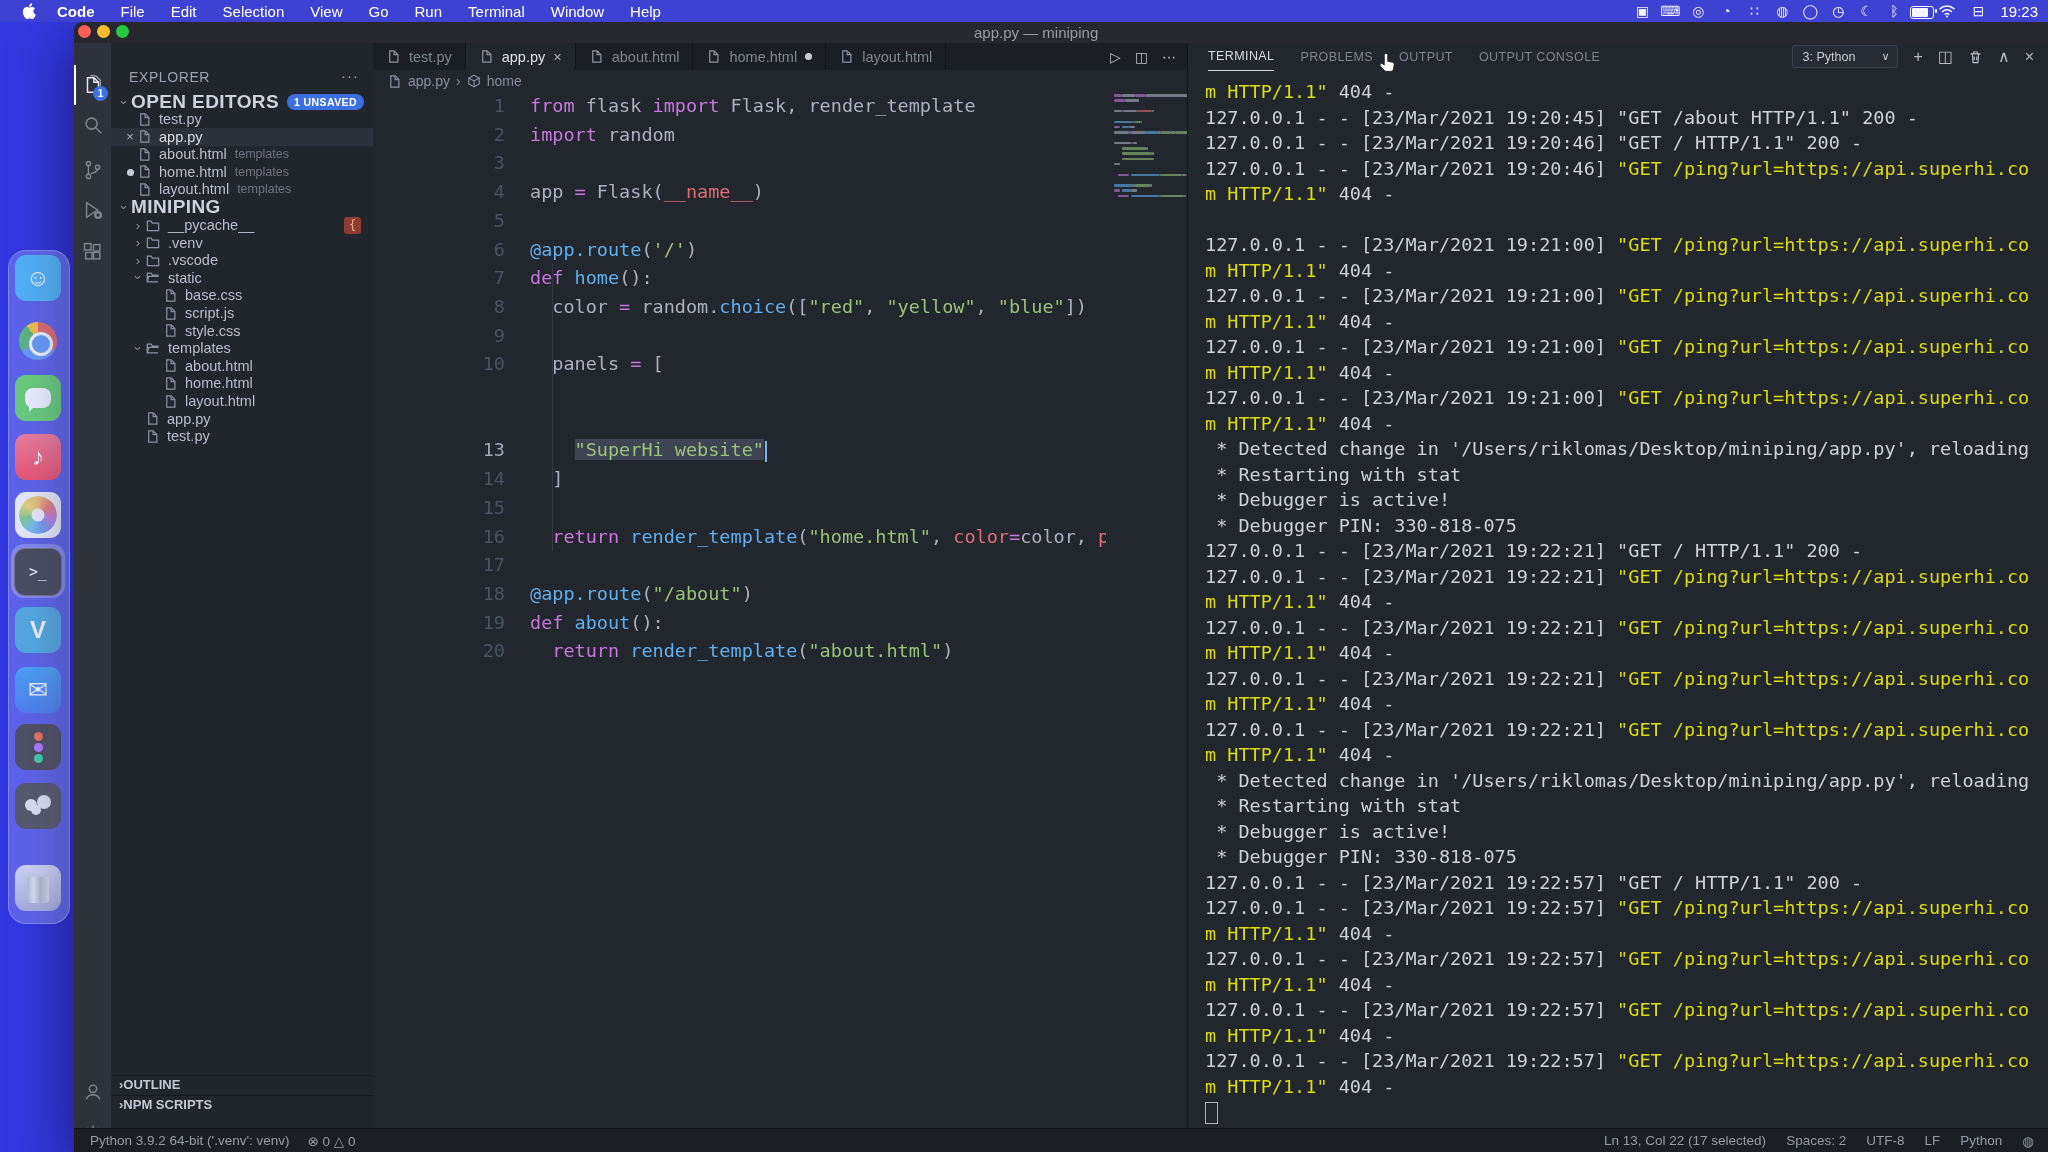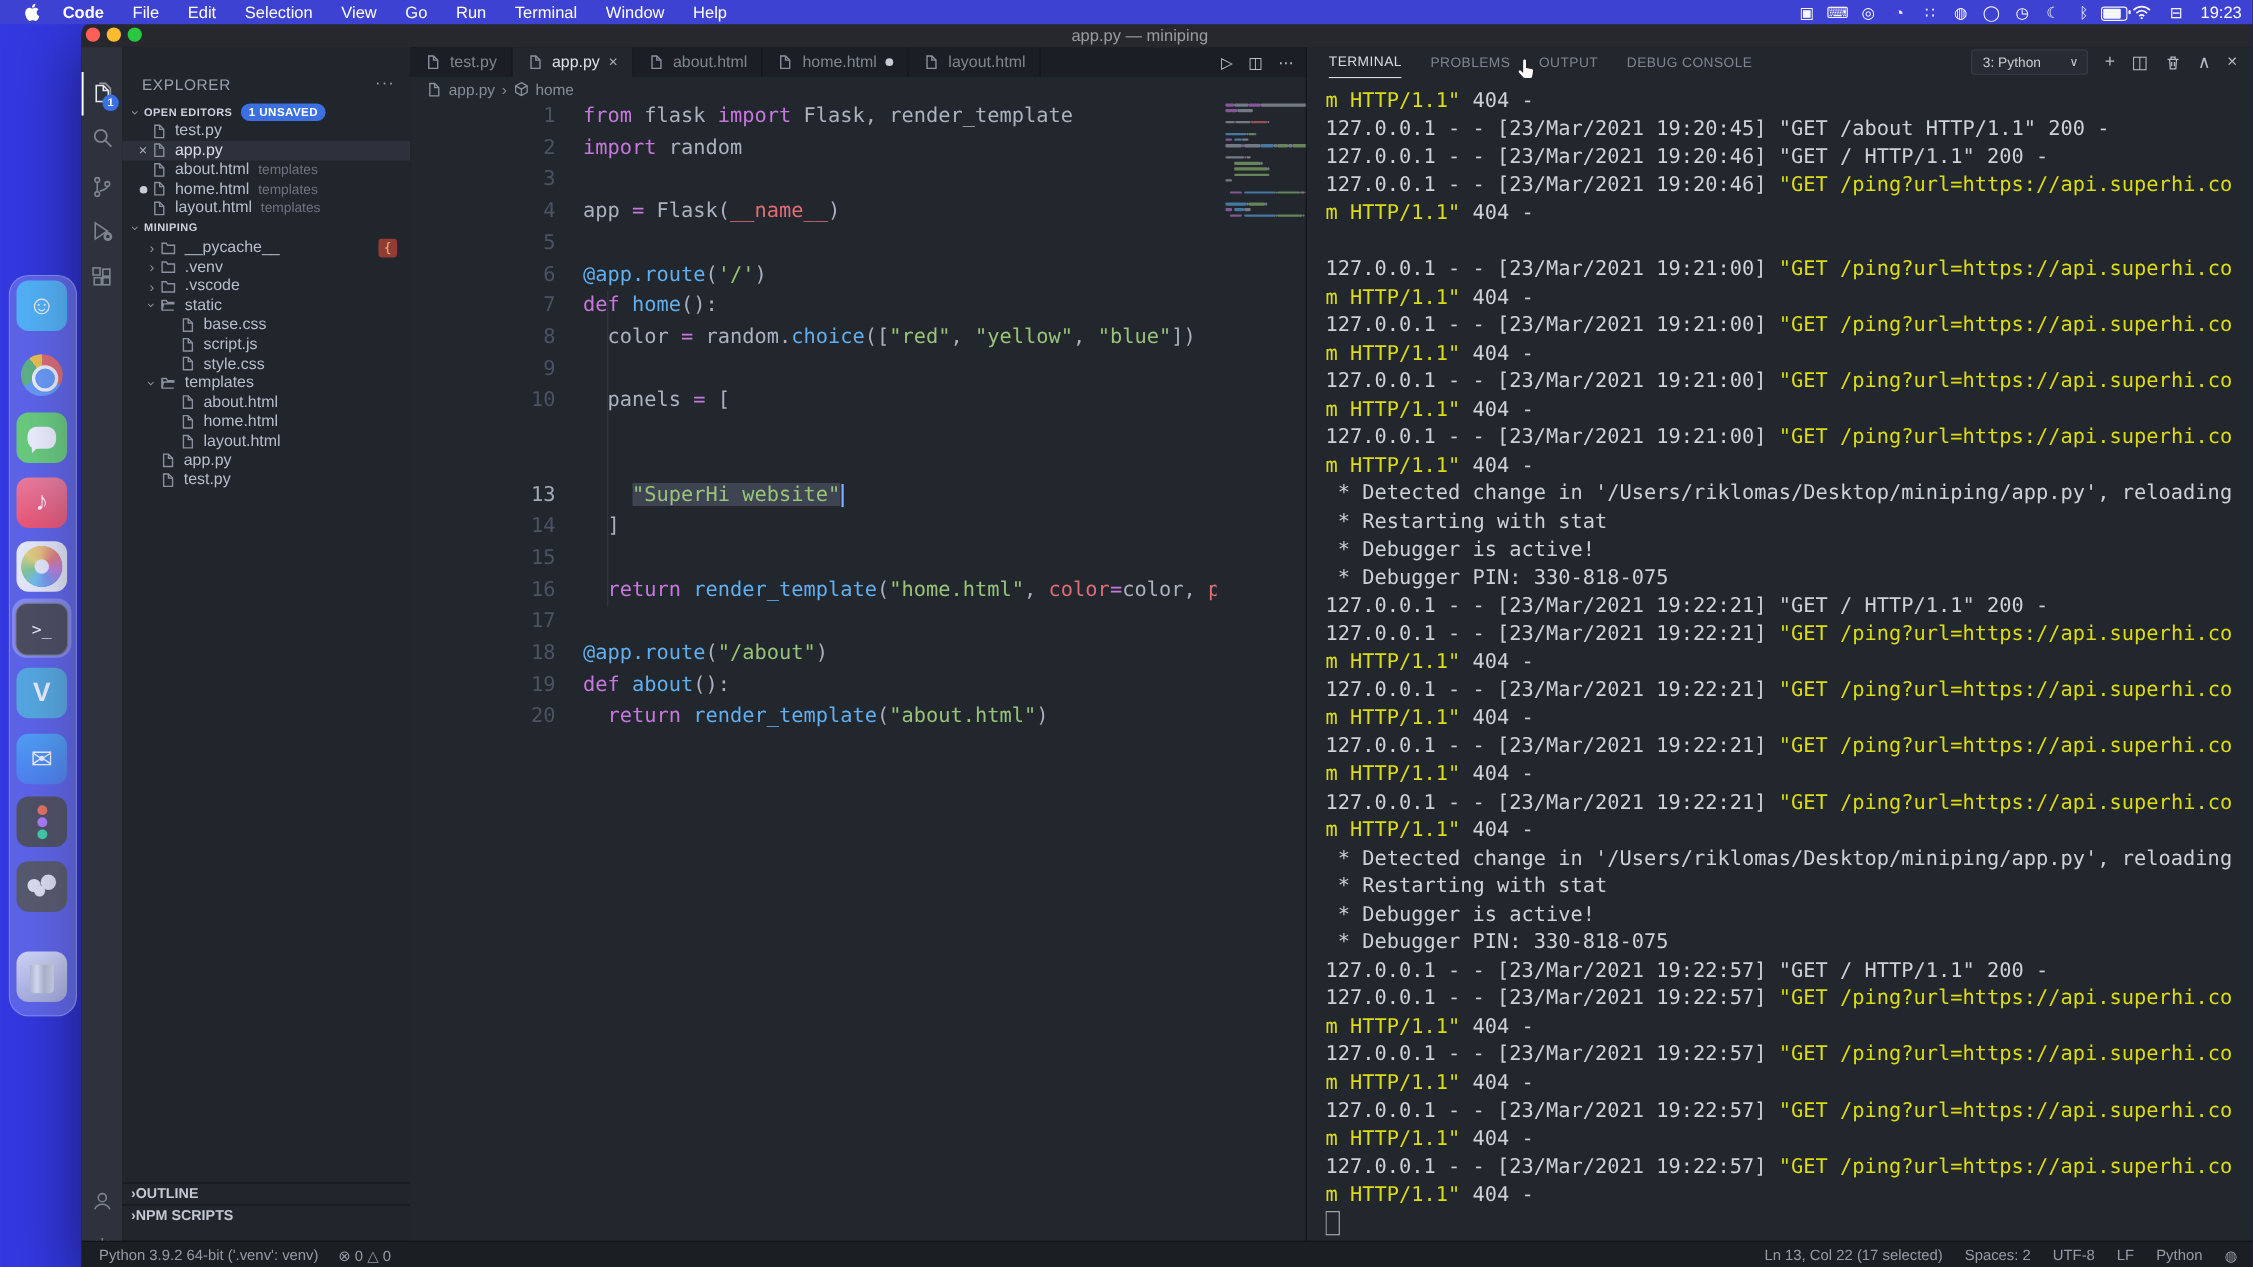--- a/index.html
+++ b/index.html
@@ -52,21 +52,21 @@
   .act-ico.active{color:#e6e9ee;box-shadow:inset 2px 0 0 #fff;}
   .act-badge{position:absolute;right:3px;bottom:4px;width:15px;height:15px;border-radius:50%;background:#3b6fe4;color:#fff;
     font-size:10px;display:flex;align-items:center;justify-content:center;font-weight:bold;}
   
   .sidebar{position:absolute;left:37px;top:22px;width:262px;bottom:23px;background:#21252c;color:#aab2bf;overflow:hidden;}
   .sb-title{position:absolute;left:18px;top:26px;font-size:14px;letter-spacing:.6px;color:#9aa2af;}
   .sb-dots{position:absolute;right:14px;top:24px;color:#9aa2af;font-size:15px;letter-spacing:1px;}
   .sb-row{position:absolute;left:0;right:0;height:18px;display:flex;align-items:center;font-size:14.5px;color:#b7bfcc;white-space:nowrap;}
   .sb-row .chev{width:14px;color:#8a919e;font-size:13px;display:inline-flex;justify-content:center;}
   .chev.open{transform:rotate(90deg);}
-  .sb-sec{font-weight:bold;color:#cdd3dd;font-size:10px;letter-spacing:.4px;}
+  .sb-sec{font-weight:bold;color:#cdd3dd;font-size:19px;letter-spacing:.4px;}
   .badge-unsaved{background:#3c70e0;color:#fff;font-size:10.5px;font-weight:bold;border-radius:8px;padding:2px 7px;margin-left:8px;letter-spacing:.4px;}
   .suffix{color:#6d7480;font-size:12.5px;margin-left:8px;}
   .mod-dot{width:7px;height:7px;border-radius:50%;background:#c6ccd6;display:inline-block;}
   .close-x{color:#aab0ba;font-size:13px;width:14px;text-align:center;}
   .git-badge{position:absolute;right:12px;width:17px;height:17px;border-radius:3px;background:#8f3c34;color:#f0b27a;
     font-family:"DejaVu Sans Mono",monospace;font-size:12px;display:flex;align-items:center;justify-content:center;}
   .sb-bottom-row{position:absolute;left:0;right:0;height:17px;display:flex;align-items:center;font-weight:bold;color:#c3c9d3;font-size:13px;}
   .file-ico,.folder-ico{display:inline-flex;margin-right:7px;}
   
   .tabbar{position:absolute;left:299px;top:22px;width:815px;height:27px;background:#1b1e24;display:flex;}
@@ -651,21 +651,21 @@
           </div>
         </div>
       </div>
     <div class="editor-sash"></div>
 
     <div class="terminal">
       <div class="term-header" id="term-header">
           <span class="term-tab active">TERMINAL</span>
           <span class="term-tab">PROBLEMS</span>
           <span class="term-tab">OUTPUT</span>
-          <span class="term-tab">DEBUG CONSOLE</span>
+          <span class="term-tab">OUTPUT CONSOLE</span>
           <div class="term-actions">
             <span class="term-select">
               <span>3: Python</span>
               <span style="font-size: 11px;">∨</span>
             </span>
             <span style="font-size: 16px;">+</span>
             <span style="font-size: 16px;">◫</span>
             <span>
               <svg width="15" height="16" viewBox="0 0 24 24" fill="none" stroke="currentColor" stroke-width="1.8">
                 <path d="M4 7h16M9 7V4h6v3M7 7l1 14h8l1-14M10 11v6M14 11v6"></path>

